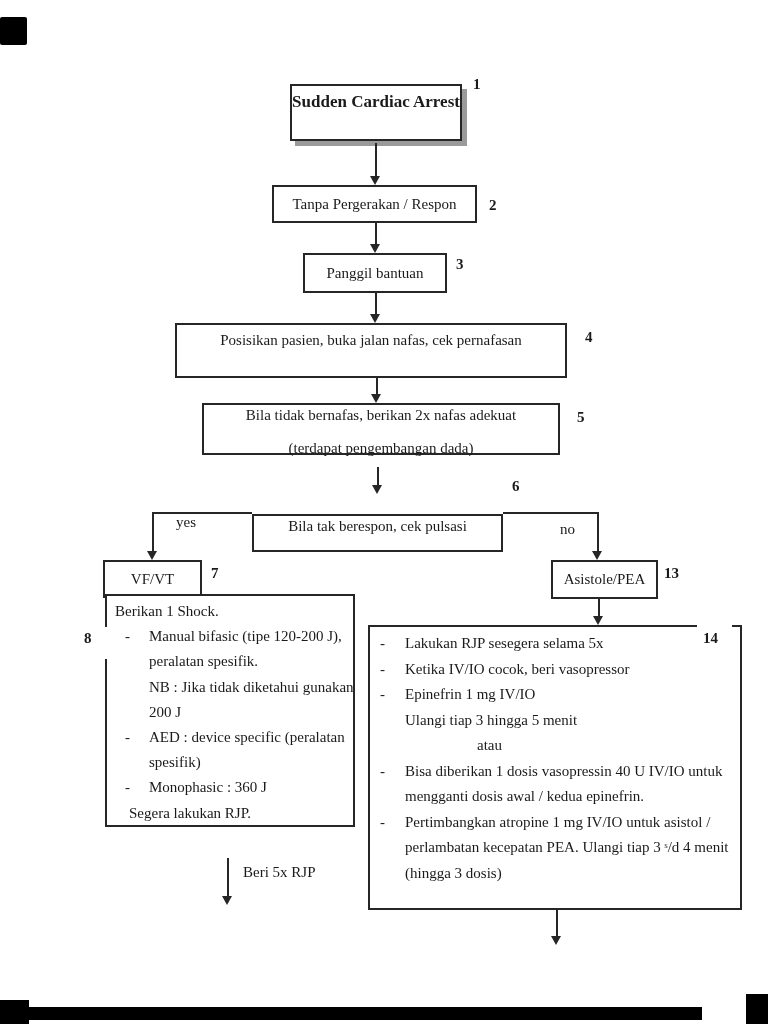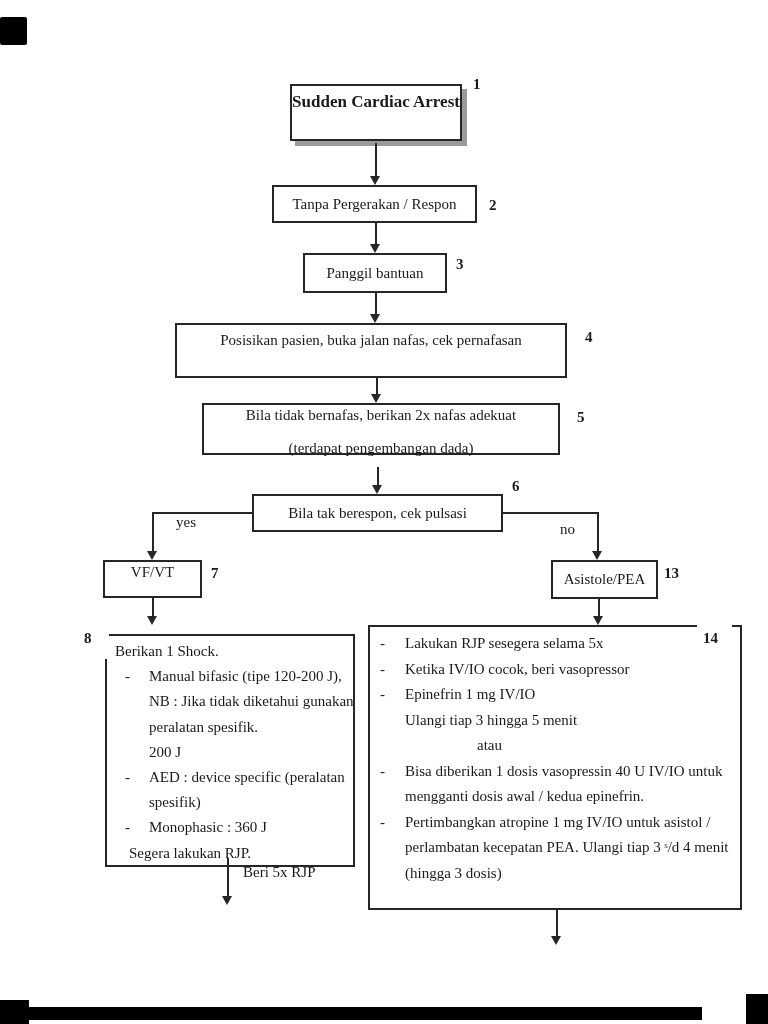--- a/index.html
+++ b/index.html
@@ -67,50 +67,50 @@
 
   <div class="box" style="left:202px;top:403px;width:358px;height:52px;">
     <div>Bila tidak bernafas, berikan 2x nafas adekuat</div>
     <div style="margin-top:13px;">(terdapat pengembangan dada)</div>
   </div>
   <div class="num" style="left:577px;top:409px;">5</div>
 
   <div class="vline" style="left:377px;top:467px;height:18px;"></div>
   <div class="ah" style="left:372px;top:485px;"></div>
 
-  <div class="box" style="left:252px;top:494px;width:251px;height:38px;padding-top:7px;">Bila tak berespon, cek pulsasi</div>
+  <div class="box" style="left:252px;top:514px;width:251px;height:38px;">Bila tak berespon, cek pulsasi</div>
   <div class="num" style="left:512px;top:478px;">6</div>
 
   <div class="hline" style="left:152px;top:512px;width:100px;"></div>
   <div class="vline" style="left:152px;top:512px;height:39px;"></div>
   <div class="ah" style="left:147px;top:551px;"></div>
   <div class="flowlabel" style="left:176px;top:490px;margin-top:24px;">yes</div>
 
   <div class="hline" style="left:503px;top:512px;width:96px;"></div>
   <div class="vline" style="left:597px;top:512px;height:39px;"></div>
   <div class="ah" style="left:592px;top:551px;"></div>
   <div class="flowlabel" style="left:560px;top:521px;">no</div>
 
-  <div class="box" style="left:103px;top:560px;width:99px;height:38px;">VF/VT</div>
+  <div class="box" style="left:103px;top:560px;width:99px;height:38px;padding-top:7px;">VF/VT</div>
   <div class="num" style="left:211px;top:565px;">7</div>
 
   <div class="box" style="left:551px;top:560px;width:107px;height:39px;padding-top:7px;">Asistole/PEA</div>
   <div class="num" style="left:664px;top:565px;">13</div>
 
   <div class="vline" style="left:152px;top:598px;height:18px;"></div>
   <div class="ah" style="left:147px;top:616px;"></div>
 
   <div class="vline" style="left:598px;top:599px;height:17px;"></div>
   <div class="ah" style="left:593px;top:616px;"></div>
 
-  <div class="textnode n8-lines" style="left:105px;top:634px;width:250px;height:233px;padding:3px 4px 0 8px;">
+  <div class="textnode n8-lines" style="left:105px;top:594px;width:250px;height:233px;padding:3px 4px 0 8px;">
       <div class="tline"><span style="margin-left: 0px;">Berikan 1 Shock.</span></div>
       <div class="tline"><span style="display: inline-block; margin-left: 10px; width: 24px;">-</span><span>Manual bifasic (tipe 120-200 J),</span></div>
+      <div class="tline"><span style="margin-left: 34px;">peralatan spesifik.</span></div>
       <div class="tline"><span style="margin-left: 34px;">NB : Jika tidak diketahui gunakan</span></div>
-      <div class="tline"><span style="margin-left: 34px;">peralatan spesifik.</span></div>
       <div class="tline"><span style="margin-left: 34px;">200 J</span></div>
       <div class="tline"><span style="display: inline-block; margin-left: 10px; width: 24px;">-</span><span>AED : device specific (peralatan</span></div>
       <div class="tline"><span style="margin-left: 34px;">spesifik)</span></div>
       <div class="tline"><span style="display: inline-block; margin-left: 10px; width: 24px;">-</span><span>Monophasic : 360 J</span></div>
       <div class="tline"><span style="margin-left: 14px;">Segera lakukan RJP.</span></div>
     </div>
   <div class="gap-patch" style="left:103px;top:627px;width:6px;height:32px;"></div>
   <div class="num" style="left:84px;top:630px;">8</div>
 
   <div class="vline" style="left:227px;top:858px;height:38px;"></div>

